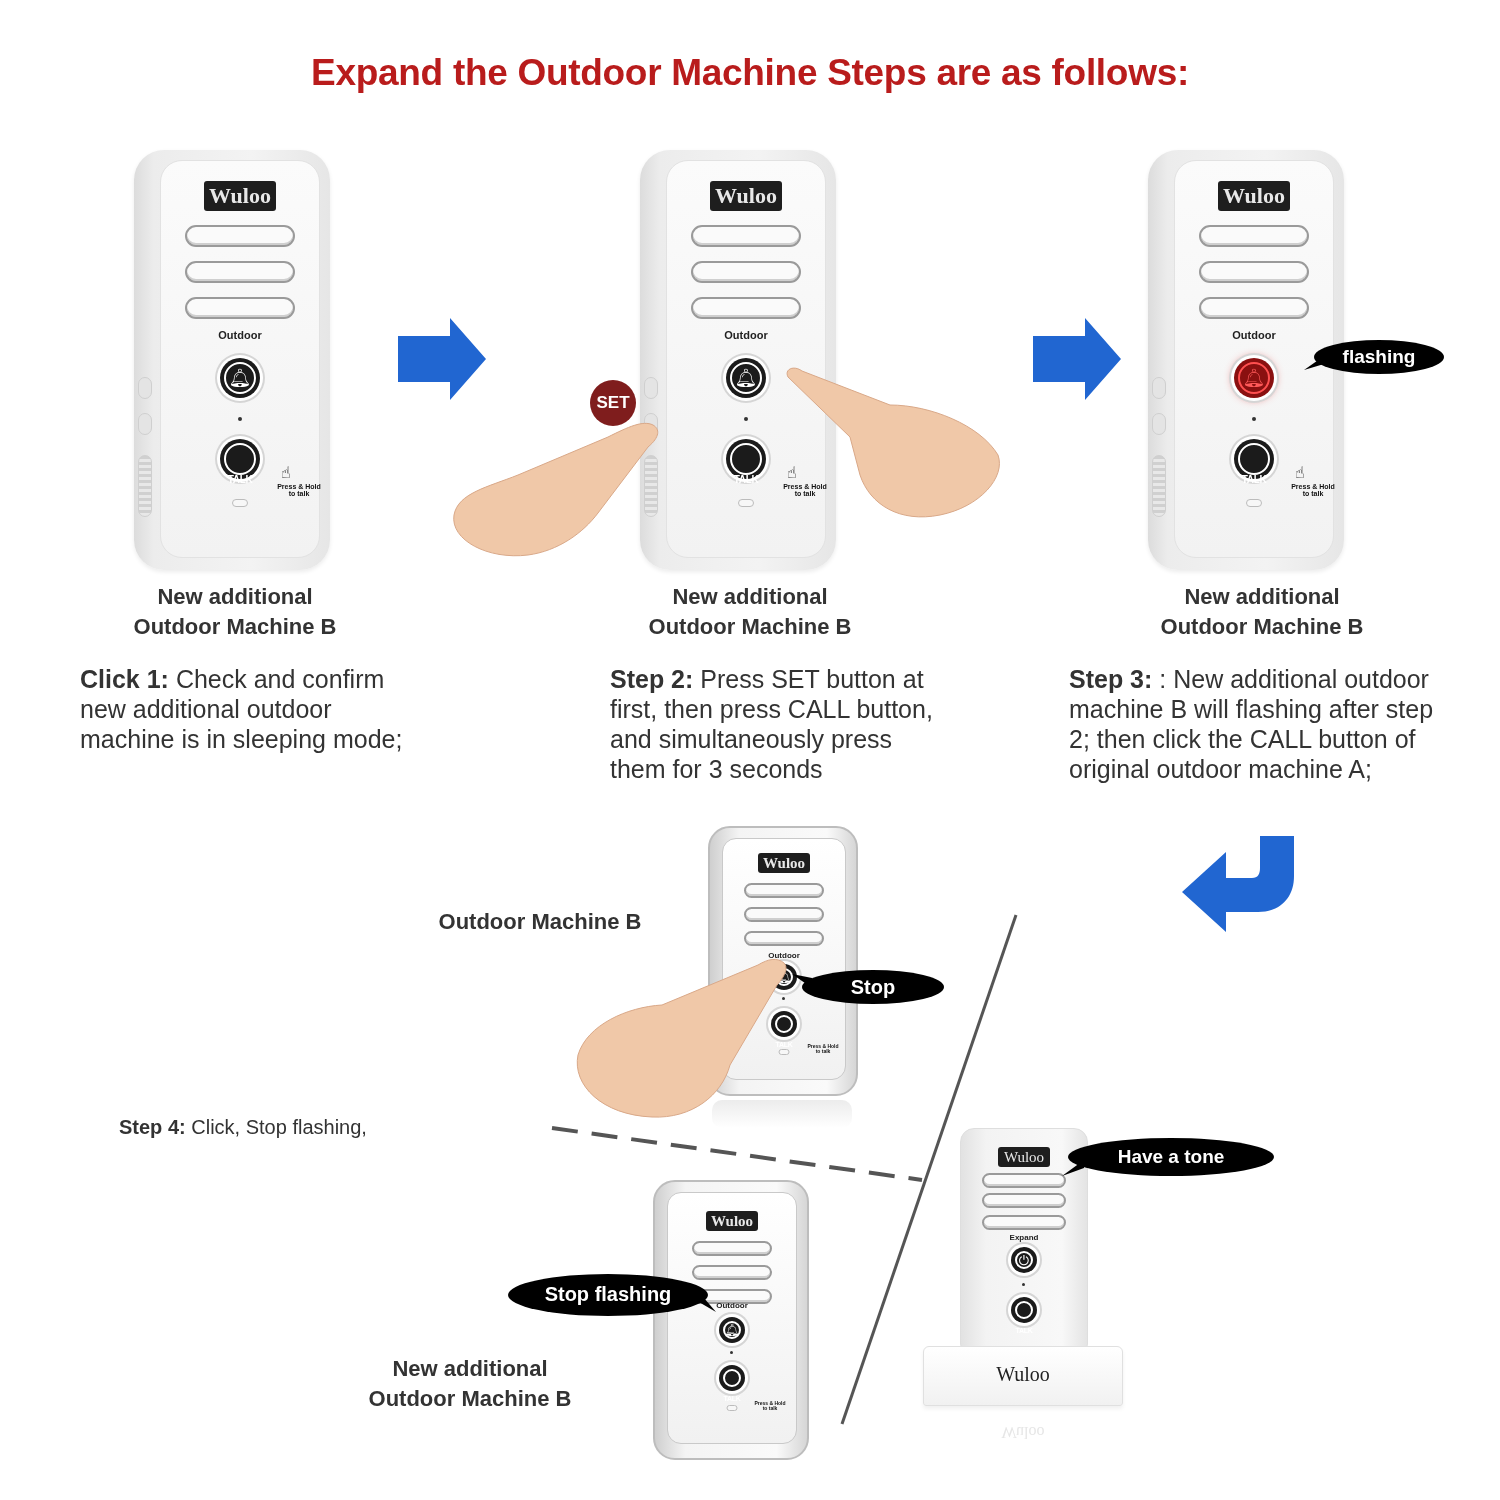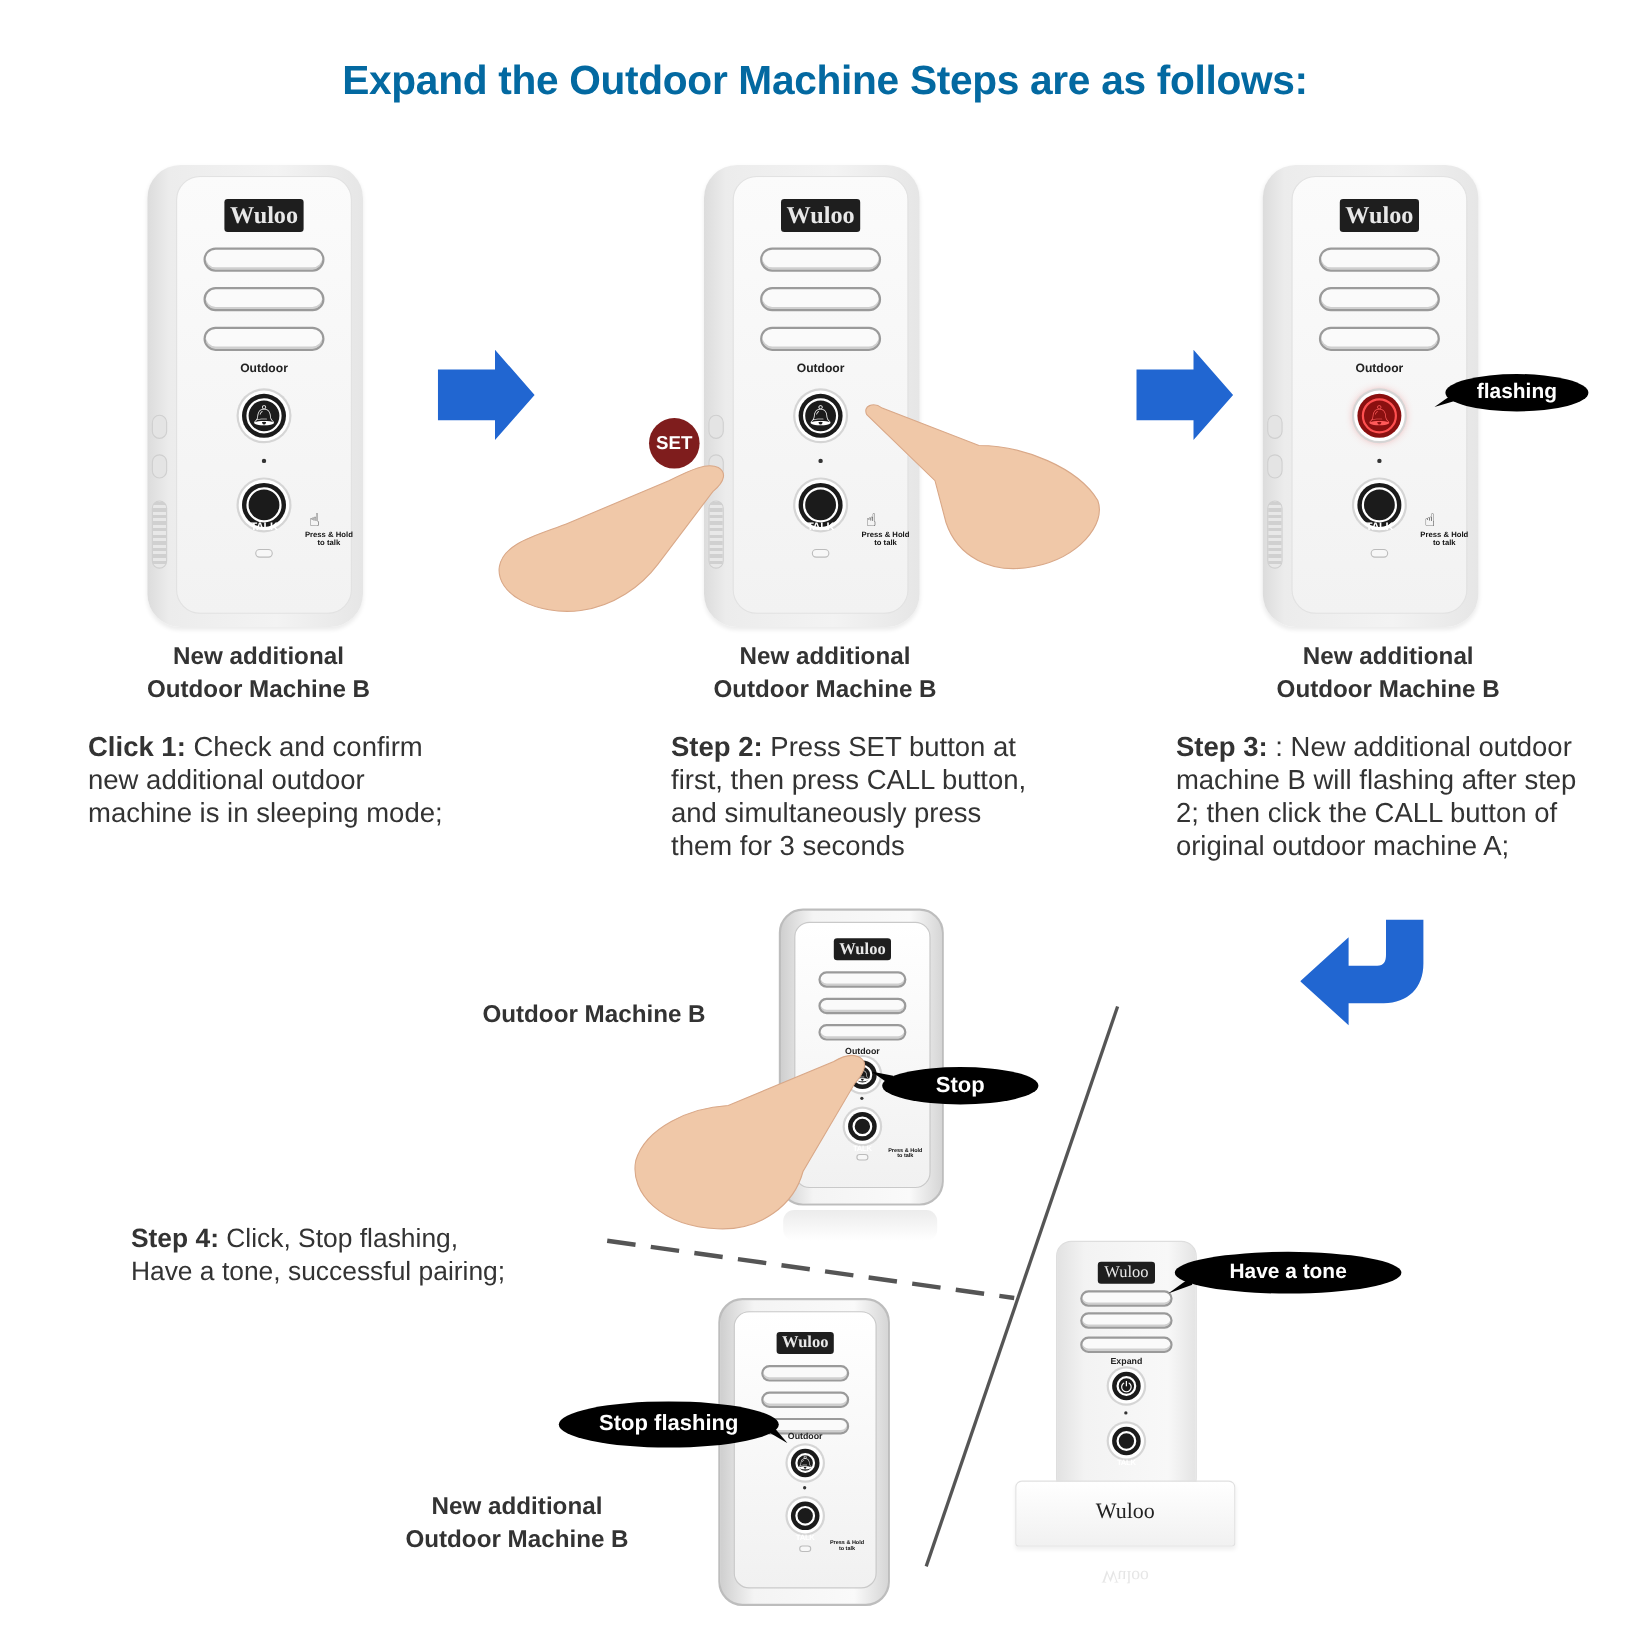--- a/index.html
+++ b/index.html
@@ -1,21 +1,21 @@
 <!DOCTYPE html>
 <html><head>
 <meta charset="utf-8">
 <style>
   * { box-sizing: border-box; margin: 0; padding: 0; }
   html, body { width: 1500px; height: 1500px; background: #ffffff; overflow: hidden; }
   body { position: relative; font-family: "Liberation Sans", "DejaVu Sans", sans-serif; color: #333333; }
 
   .title {
     position: absolute; left: 0; top: 52px; width: 1500px; text-align: center;
-    font-size: 37px; font-weight: bold; color: #0369a1; letter-spacing: -0.3px;
+    font-size: 37px; font-weight: bold; color: #b91c1c; letter-spacing: -0.3px;
   }
 
   
   .device {
     position: absolute; width: 196px; height: 420px;
     background: linear-gradient(90deg, #dcdcdc 0%, #ececec 10%, #f3f3f3 60%, #e6e6e6 100%);
     border-radius: 30px;
     box-shadow: 0 2px 4px rgba(0,0,0,0.08);
   }
   .device .face {
@@ -264,23 +264,22 @@
 <svg class="hand" style="left:572px; top:955px;" width="225" height="165" viewBox="0 0 225 165">
   <path d="M212,8 C205,2 196,4 186,10 L90,50 C55,52 15,70 6,100 C0,130 30,160 80,162 C120,164 150,140 158,110 L205,30 C214,20 216,12 212,8 Z" fill="#f0c8a8" stroke="#d9a888" stroke-width="1"></path>
 </svg>
 <div class="bubble" style="left:802px; top:970px; width:142px; height:34px; font-size:20px; line-height:34px;">
   <span>Stop</span>
 </div>
 <svg style="position:absolute; left:792px; top:974px;" width="20" height="14" viewBox="0 0 20 14">
     <polygon points="20,4 20,14 0,0" fill="#000"></polygon>
   </svg>
 
-<div class="step-text" style="left:119px; top:1112px; width:420px; font-size:24px;">
+<div class="step-text" style="left:119px; top:1112px; width:420px; font-size:20px;">
   <b>Step 4:</b><span> Click, Stop flashing,</span><br>
-  <span>Have a tone, successful pairing;</span>
 </div>
 
 <svg class="lines" viewBox="0 0 1500 1500">
   <line x1="552" y1="1128" x2="922" y2="1180" stroke="#555" stroke-width="4" stroke-dasharray="26,14"></line>
   <line x1="1016" y1="915" x2="842" y2="1424" stroke="#555" stroke-width="3"></line>
 </svg>
 
 <div class="cased" style="left:653px; top:1180px; width:156px; height:280px;">
   <div class="inner">
     <div class="brand" style="top:18px; width:52px; height:20px; font-size:15px; line-height:20px;">Wuloo</div>

